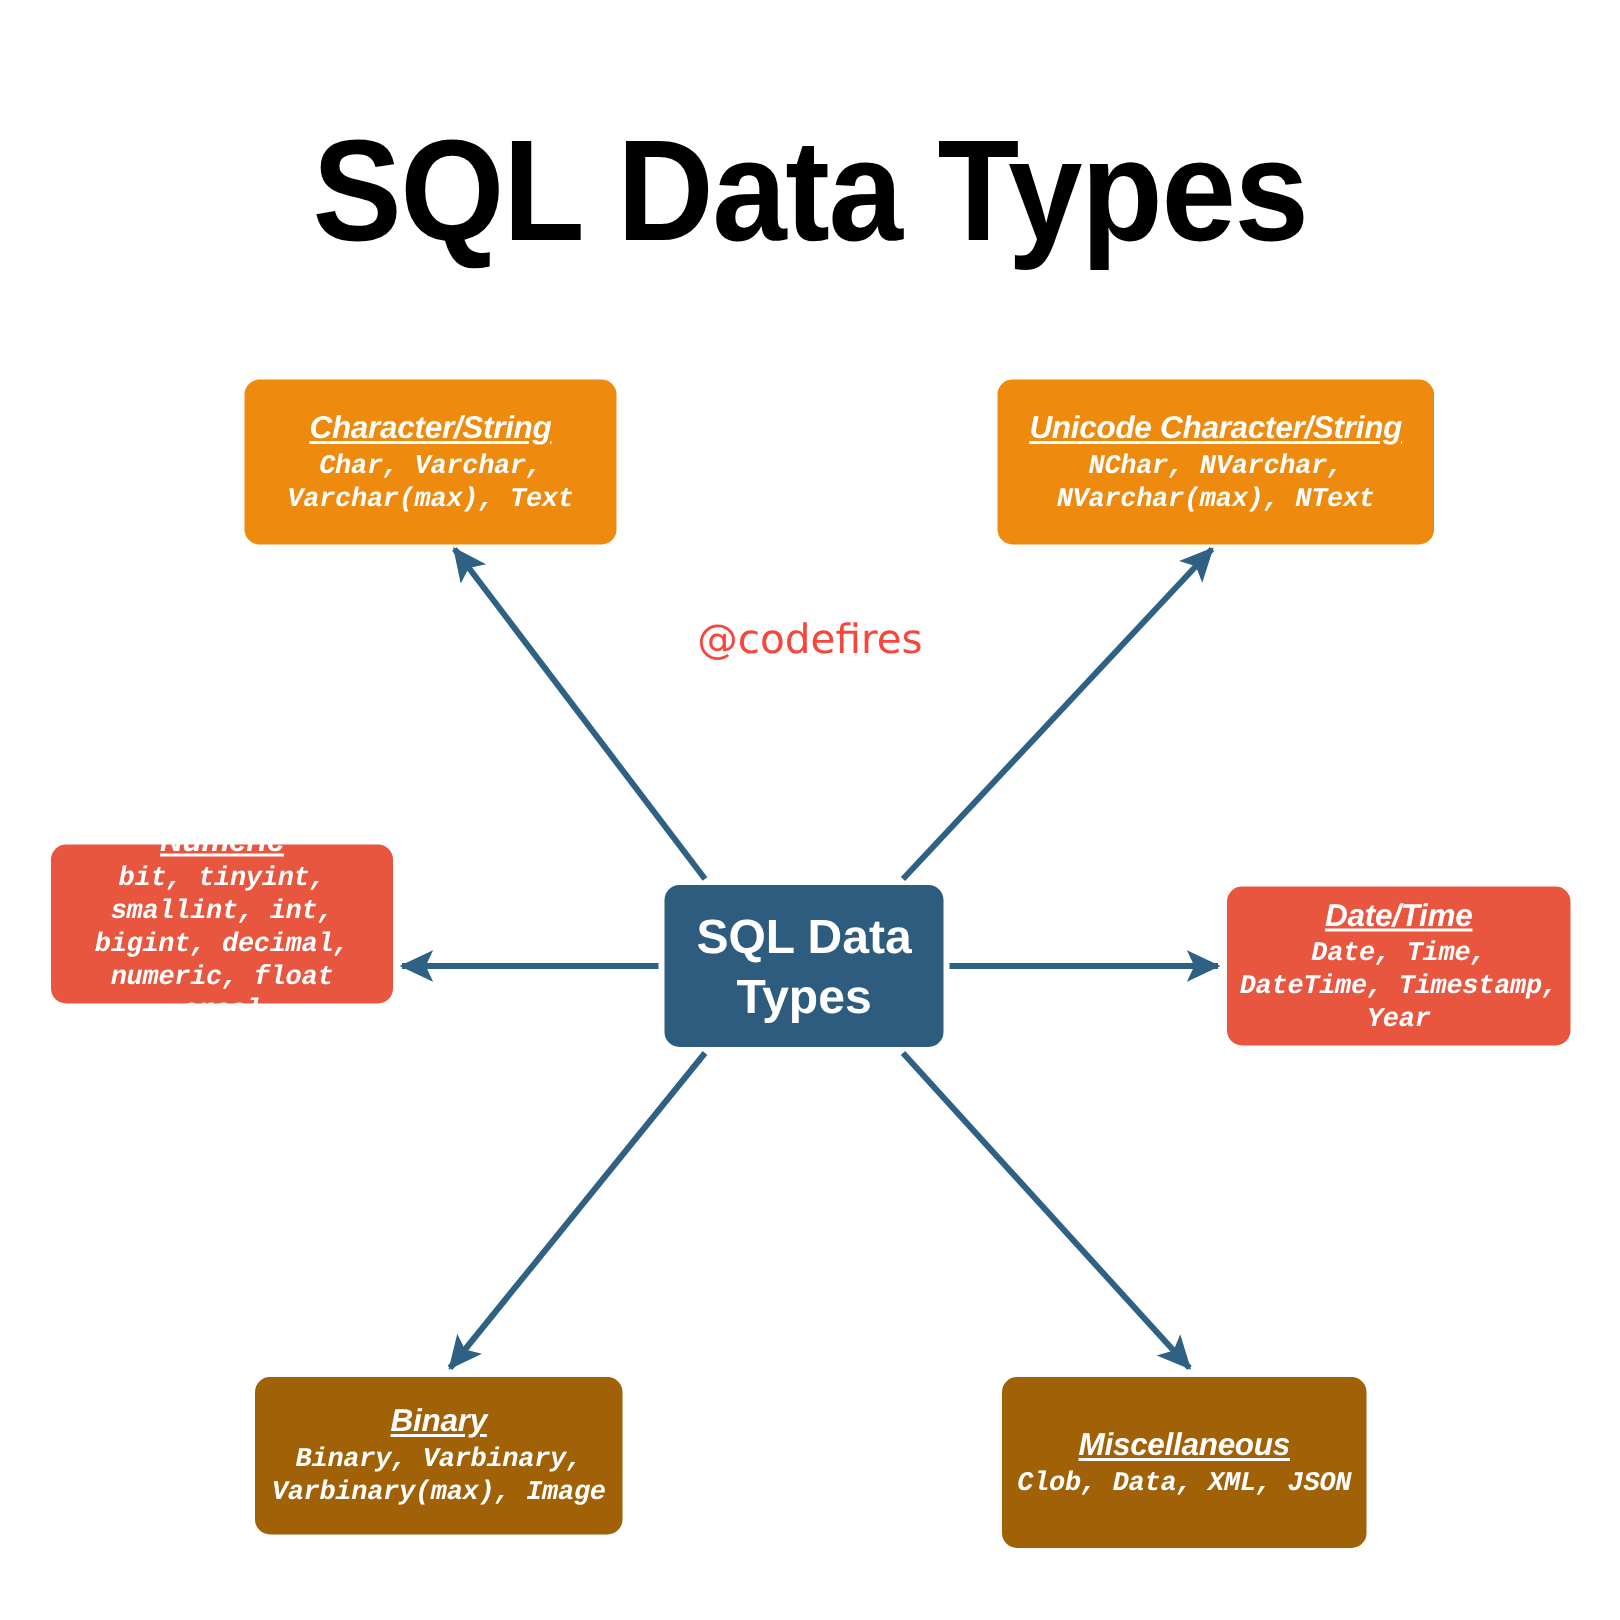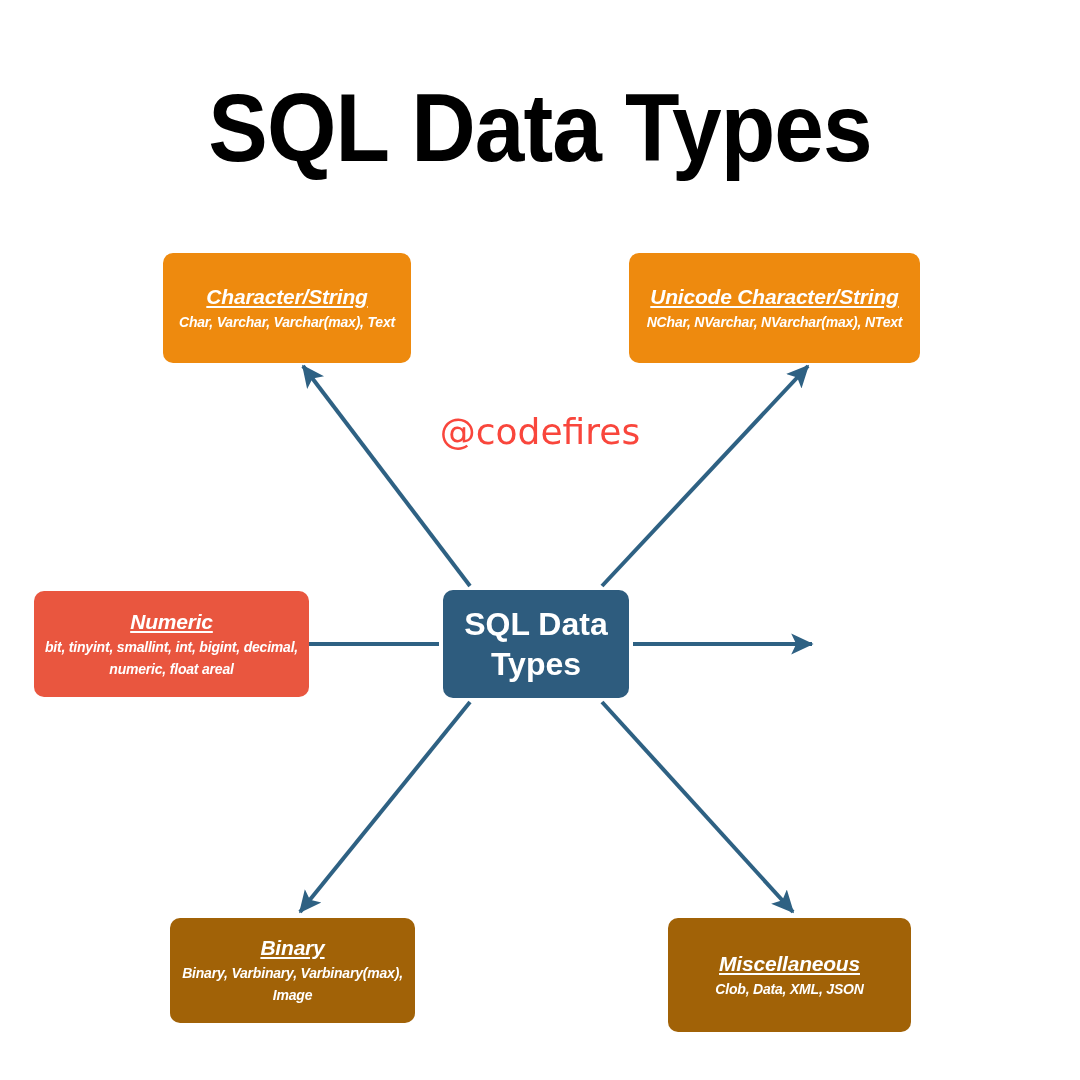--- a/index.html
+++ b/index.html
@@ -48,21 +48,21 @@
   }
 
   
   #watermark {
     position: absolute;
     left: 0;
     top: 363px;
     width: 1080px;
     text-align: center;
     font-family: "DejaVu Sans", sans-serif;
-    font-size: 36px;
+    font-size: 27px;
     font-weight: 400;
     color: #F9463C;
     white-space: nowrap;
   }
 
   
   .node {
     position: absolute;
     box-sizing: border-box;
     border-radius: 10px;
@@ -78,34 +78,35 @@
     font-style: italic;
     text-decoration: underline;
     font-size: 21px;
     line-height: 26px;
     letter-spacing: -0.2px;
     white-space: nowrap;
   }
   .node .node-items {
     font-weight: bold;
     font-style: italic;
-    font-size: 14px;
+    font-size: 18px;
     line-height: 22px;
     letter-spacing: -0.2px;
     margin-top: 1px;
+    font-family: Liberation Mono, monospace;
   }
 
   .node.orange { background: #EE8A0E; }
   .node.red    { background: #E9563F; }
   .node.blue   { background: #a16207; }
 
   
   #node-character      { left: 163px; top: 205px;  width: 248px; height: 110px; }
-  #node-unicode        { left: 629px; top: 205px;  width: 291px; height: 110px; }
-  #node-numeric        { left: 34px;  top: 543px;  width: 275px; height: 106px; }
+  #node-unicode        { left: 665px; top: 205px;  width: 291px; height: 110px; }
+  #node-numeric        { left: 34px;  top: 515px;  width: 228px; height: 106px; }
   #node-datetime       { left: 818px; top: 543px;  width: 229px; height: 106px; }
   #node-binary         { left: 170px; top: 870px;  width: 245px; height: 105px; }
   #node-miscellaneous  { left: 668px; top: 870px;  width: 243px; height: 114px; }
 
   
   #node-center {
     position: absolute;
     left: 443px;
     top: 542px;
     width: 186px;
@@ -162,20 +163,24 @@
   <div class="node orange" id="node-unicode">
     <div class="node-title">Unicode Character/String</div>
     <div class="node-items">NChar, NVarchar, NVarchar(max), NText</div>
   </div>
 
   <div class="node red" id="node-numeric">
     <div class="node-title">Numeric</div>
     <div class="node-items">bit, tinyint, smallint, int, bigint, decimal, numeric, float areal</div>
   </div>
 
+  <div class="node red" id="node-datetime">
+    <div class="node-title">Date/Time</div>
+    <div class="node-items">Date, Time, DateTime, Timestamp, Year</div>
+  </div>
 
   <div class="node blue" id="node-binary">
     <div class="node-title">Binary</div>
     <div class="node-items">Binary, Varbinary, Varbinary(max), Image</div>
   </div>
 
   <div class="node blue" id="node-miscellaneous">
     <div class="node-title">Miscellaneous</div>
     <div class="node-items">Clob, Data, XML, JSON</div>
   </div>

